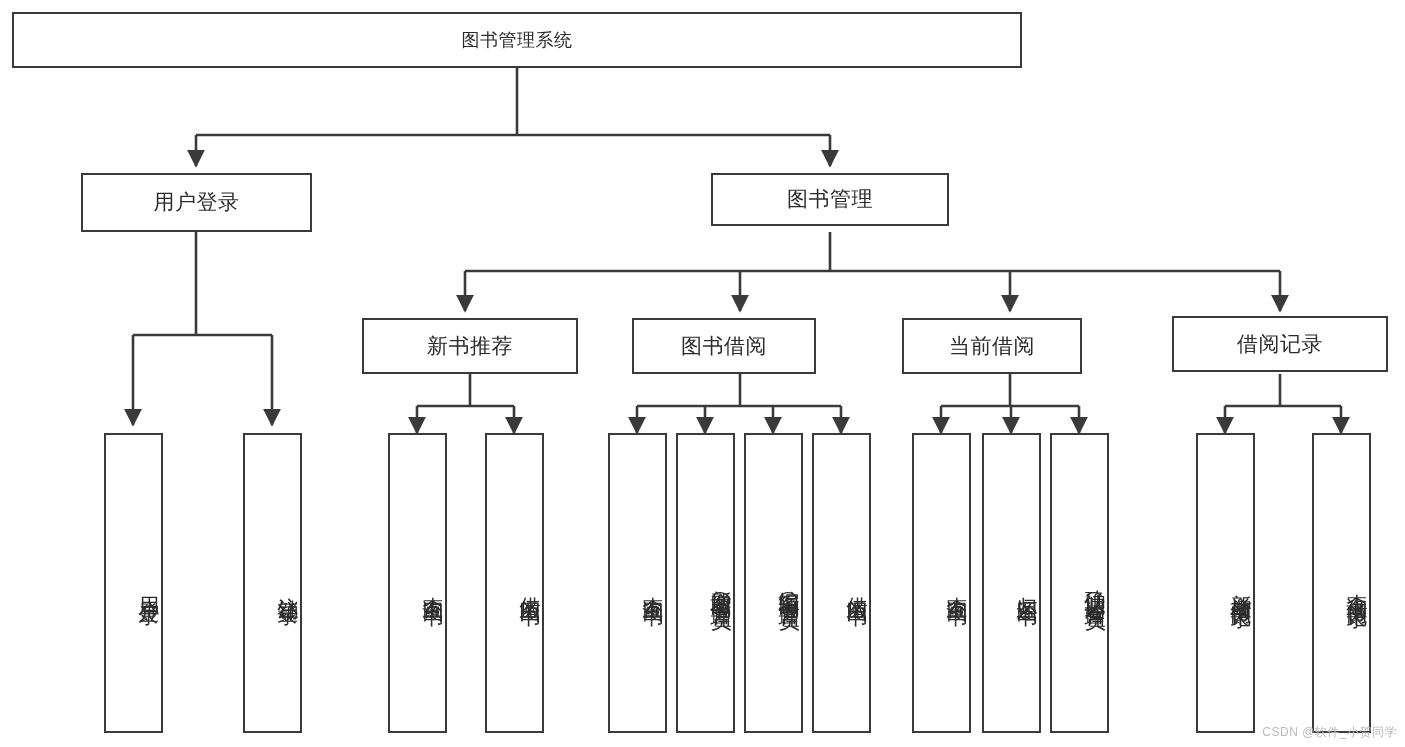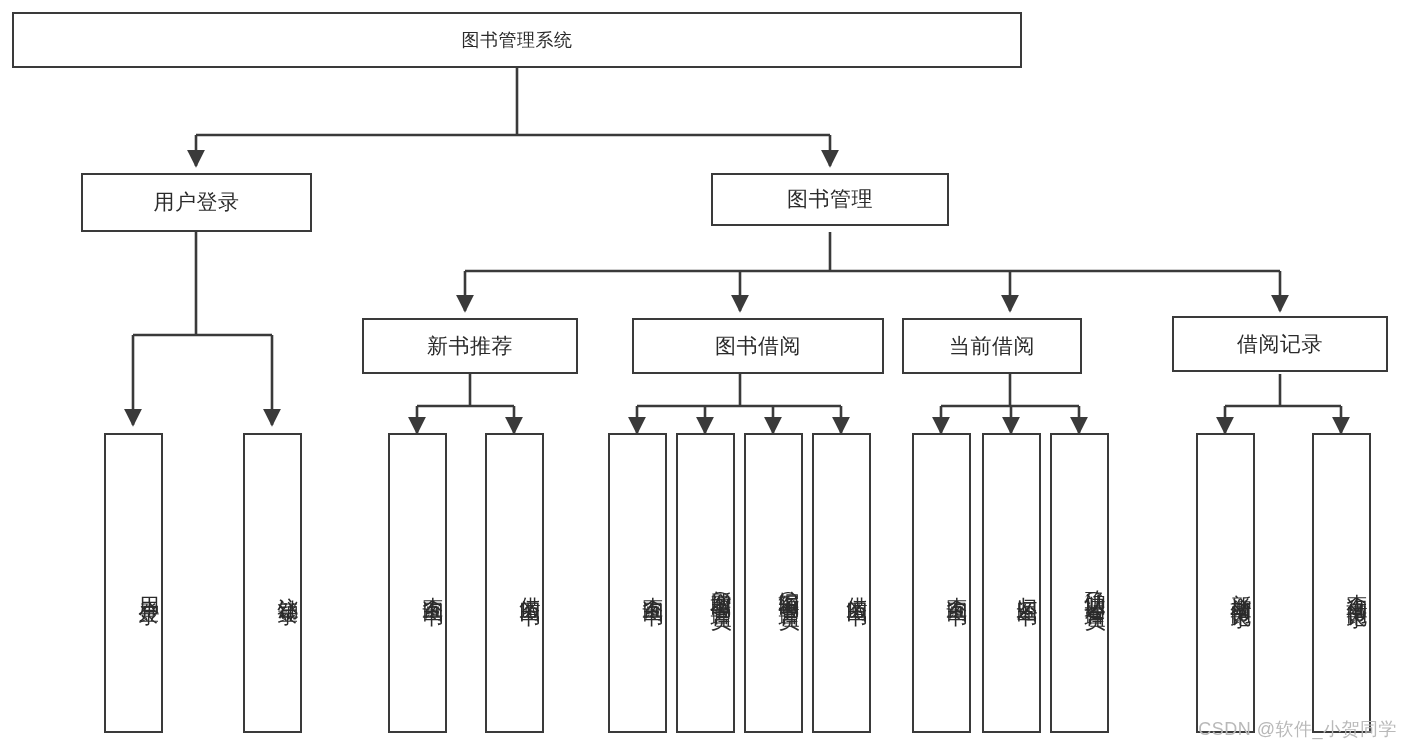--- a/index.html
+++ b/index.html
@@ -55,21 +55,21 @@
   }
   .node.leaf .leaf-text {
     writing-mode: vertical-rl;
     text-orientation: upright;
     white-space: nowrap;
   }
   .watermark {
     position: absolute;
     right: 8px;
     bottom: 6px;
-    font-size: 18px;
+    font-size: 12px;
     color: #b9b9b9;
     letter-spacing: 0.5px;
     white-space: nowrap;
   }
 </style>
 </head>
 <body>
 
 <div id="canvas">
 
@@ -130,21 +130,21 @@
   <div class="node horiz" style="left:81px; top:173px; width:231px; height:59px;">
     <span>用户登录</span>
   </div>
   <div class="node horiz" style="left:711px; top:173px; width:238px; height:53px;">
     <span>图书管理</span>
   </div>
 
   <div class="node horiz" style="left:362px; top:318px; width:216px; height:56px;">
     <span>新书推荐</span>
   </div>
-  <div class="node horiz" style="left:632px; top:318px; width:252px; height:56px;align-items:center;">
+  <div class="node horiz" style="left:632px; top:318px; width:184px; height:56px;align-items:center;">
     <span>图书借阅</span>
   </div>
   <div class="node horiz" style="left:902px; top:318px; width:180px; height:56px;">
     <span>当前借阅</span>
   </div>
   <div class="node horiz" style="left:1172px; top:316px; width:216px; height:56px;">
     <span>借阅记录</span>
   </div>
 
   <div class="node leaf" style="left:104px; top:433px; width:59px; height:300px;">

